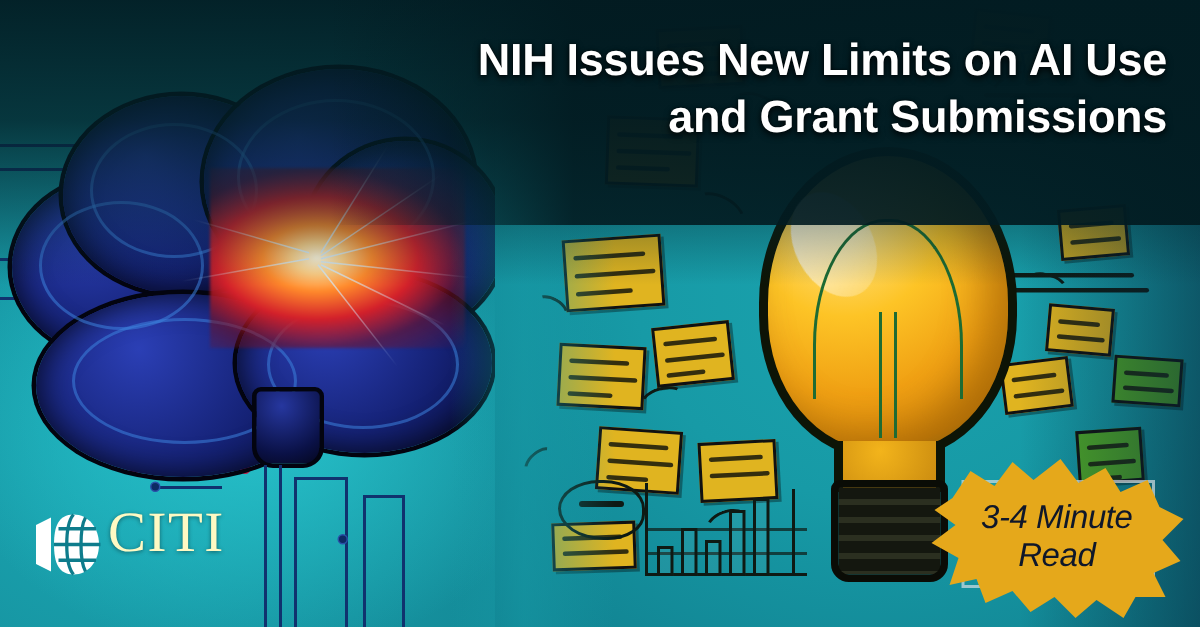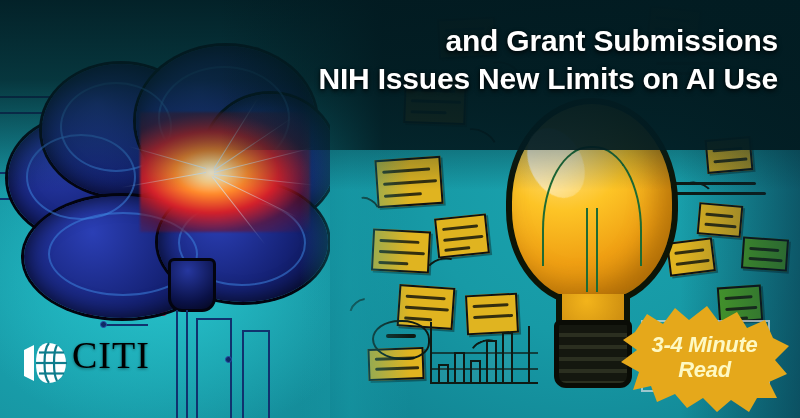--- a/index.html
+++ b/index.html
@@ -159,40 +159,40 @@
     text-shadow:0 2px 5px rgba(0,0,0,.85), 0 0 2px rgba(0,0,0,.6);
   }
   .headline span{ display:block; }
 
   
   .logo{ position:absolute; left:22px; bottom:20px; width:180px; height:62px; }
   .logo .mark{ position:absolute; left:0; top:4px; width:46px; height:46px; }
   .logo .txt{ position:absolute; left:50px; top:0; }
   .logo .citi{
     font-family:"Liberation Serif", serif; font-size:38px; line-height:38px;
-    color:#000000; letter-spacing:1px;
+    color:#fef9c3; letter-spacing:1px;
     text-shadow:0 1px 3px rgba(0,0,0,.45);
   }
   .logo .program{
     font-family:"Liberation Serif", serif; font-size:16px; line-height:18px;
     color:#fff; letter-spacing:3.2px; margin-top:-2px; padding-left:2px;
     text-shadow:0 1px 3px rgba(0,0,0,.45);
   }
 
   
   .badge-wrap{ position:absolute; right:8px; bottom:4px; width:175px; height:112px; }
   .badge-frame{
     position:absolute; left:24px; top:18px; right:22px; bottom:22px;
     border:2px solid rgba(214,222,226,.70);
   }
   .badge-splat{ position:absolute; left:0; top:0; width:175px; height:112px; }
   .badge-text{
     position:absolute; left:0; top:0; width:175px; height:112px;
     display:flex; flex-direction:column; align-items:center; justify-content:center;
-    color:#fef9c3; font-size:22px; font-weight:bold; font-style:italic;
+    color:#0f172a; font-size:22px; font-weight:normal; font-style:italic;
     line-height:1.12; text-align:center; letter-spacing:-.3px;
   }
   .badge-text span{ display:block; }
 </style>
 </head>
 <body>
 
 <div id="banner">
 
   <div class="left-art">
@@ -362,22 +362,22 @@
 
     <div class="edge-dark"></div>
   </div>
 
   <div class="seam"></div>
 
   <div class="head-shade"></div>
   <div class="head-shade side"></div>
 
   <h1 class="headline">
+    <span>NIH Issues New Limits on AI Use</span>
     <span>and Grant Submissions</span>
-    <span>NIH Issues New Limits on AI Use</span>
   </h1>
 
   <div class="logo">
     <div class="mark">
       <svg viewBox="0 0 46 46" width="46" height="46" aria-hidden="true">
         <g fill="#ffffff">
           <path d="M2 10 L12 5 L12 41 L2 36 Z"></path>
         </g>
         <g fill="#ffffff">
           <path d="M16 4 A19 19 0 0 1 16 42 Z" opacity="0"></path>

